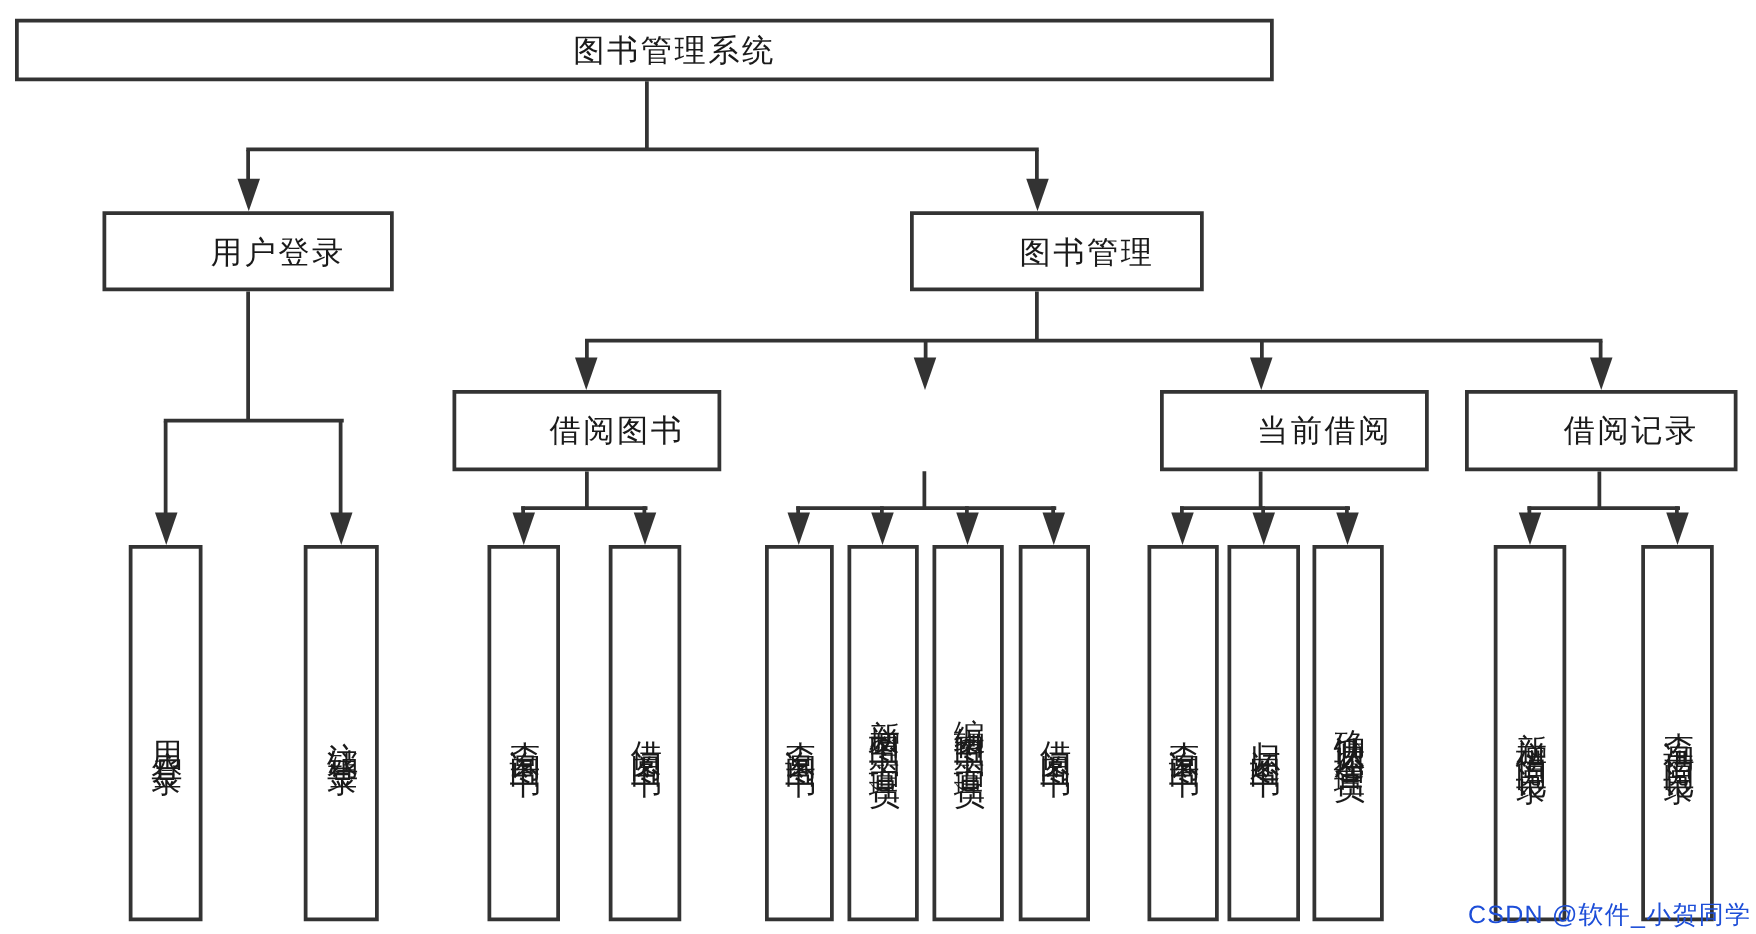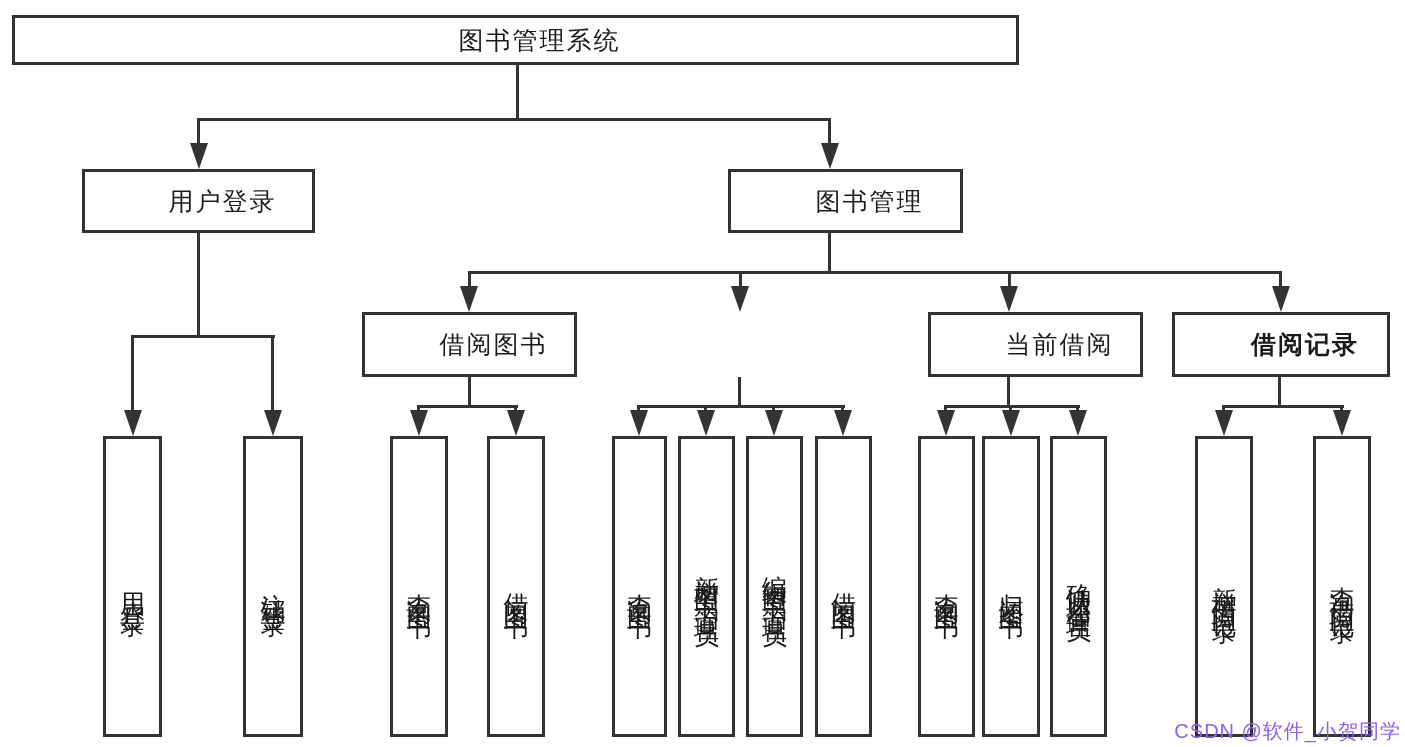--- a/index.html
+++ b/index.html
@@ -18,21 +18,21 @@
     font-size:25px;color:#1a1a1a;
     writing-mode:vertical-rl;text-orientation:mixed;letter-spacing:7px;line-height:1;
   }
   .line{position:absolute;background:#333333;}
   .arr{
     position:absolute;width:0;height:0;
     border-left:9px solid transparent;border-right:9px solid transparent;
     border-top:26px solid #333333;
   }
   .watermark{
-    position:absolute;right:4px;bottom:2px;font-size:20px;color:#8b5cf6;
+    position:absolute;right:4px;bottom:2px;font-size:20px;color:#1d4ed8;
     letter-spacing:1px;z-index:5;
   }
 </style>
 </head>
 <body>
 
 <div class="canvas">
 
   <div class="line" style="left:516px;top:64px;width:3px;height:56px;"></div>
   <div class="line" style="left:197px;top:118px;width:634px;height:3px;"></div>
@@ -93,21 +93,21 @@
   <div class="line" style="left:1340px;top:405px;width:3px;height:9px;"></div>
   <div class="arr" style="left:1333px;top:410px;"></div>
 
   <div class="node" style="left:12px;top:15px;width:1007px;height:50px;">图书管理系统</div>
 
   <div class="node" style="left:82px;top:169px;width:233px;height:64px;">用户登录</div>
   <div class="node" style="left:728px;top:169px;width:235px;height:64px;">图书管理</div>
 
   <div class="node" style="left:362px;top:312px;width:215px;height:65px;">借阅图书</div>
   <div class="node" style="left:902px;top:312px;width:215px;height:65px;margin-left:26px;">当前借阅</div>
-  <div class="node" style="left:1172px;top:312px;width:218px;height:65px;font-weight:bold;">借阅记录</div>
+  <div class="node" style="left:1172px;top:312px;width:218px;height:65px;">借阅记录</div>
 
   <div class="vnode" style="left:103px;top:436px;width:59px;height:301px;">用户登录</div>
   <div class="vnode" style="left:243px;top:436px;width:60px;height:301px;">注销登录</div>
 
   <div class="vnode" style="left:390px;top:436px;width:58px;height:301px;">查询图书</div>
   <div class="vnode" style="left:487px;top:436px;width:58px;height:301px;">借阅图书</div>
 
   <div class="vnode" style="left:612px;top:436px;width:55px;height:301px;">查询图书</div>
   <div class="vnode" style="left:678px;top:436px;width:57px;height:301px;">新增图书（管理员）</div>
   <div class="vnode" style="left:746px;top:436px;width:57px;height:301px;">编辑图书（管理员）</div>

